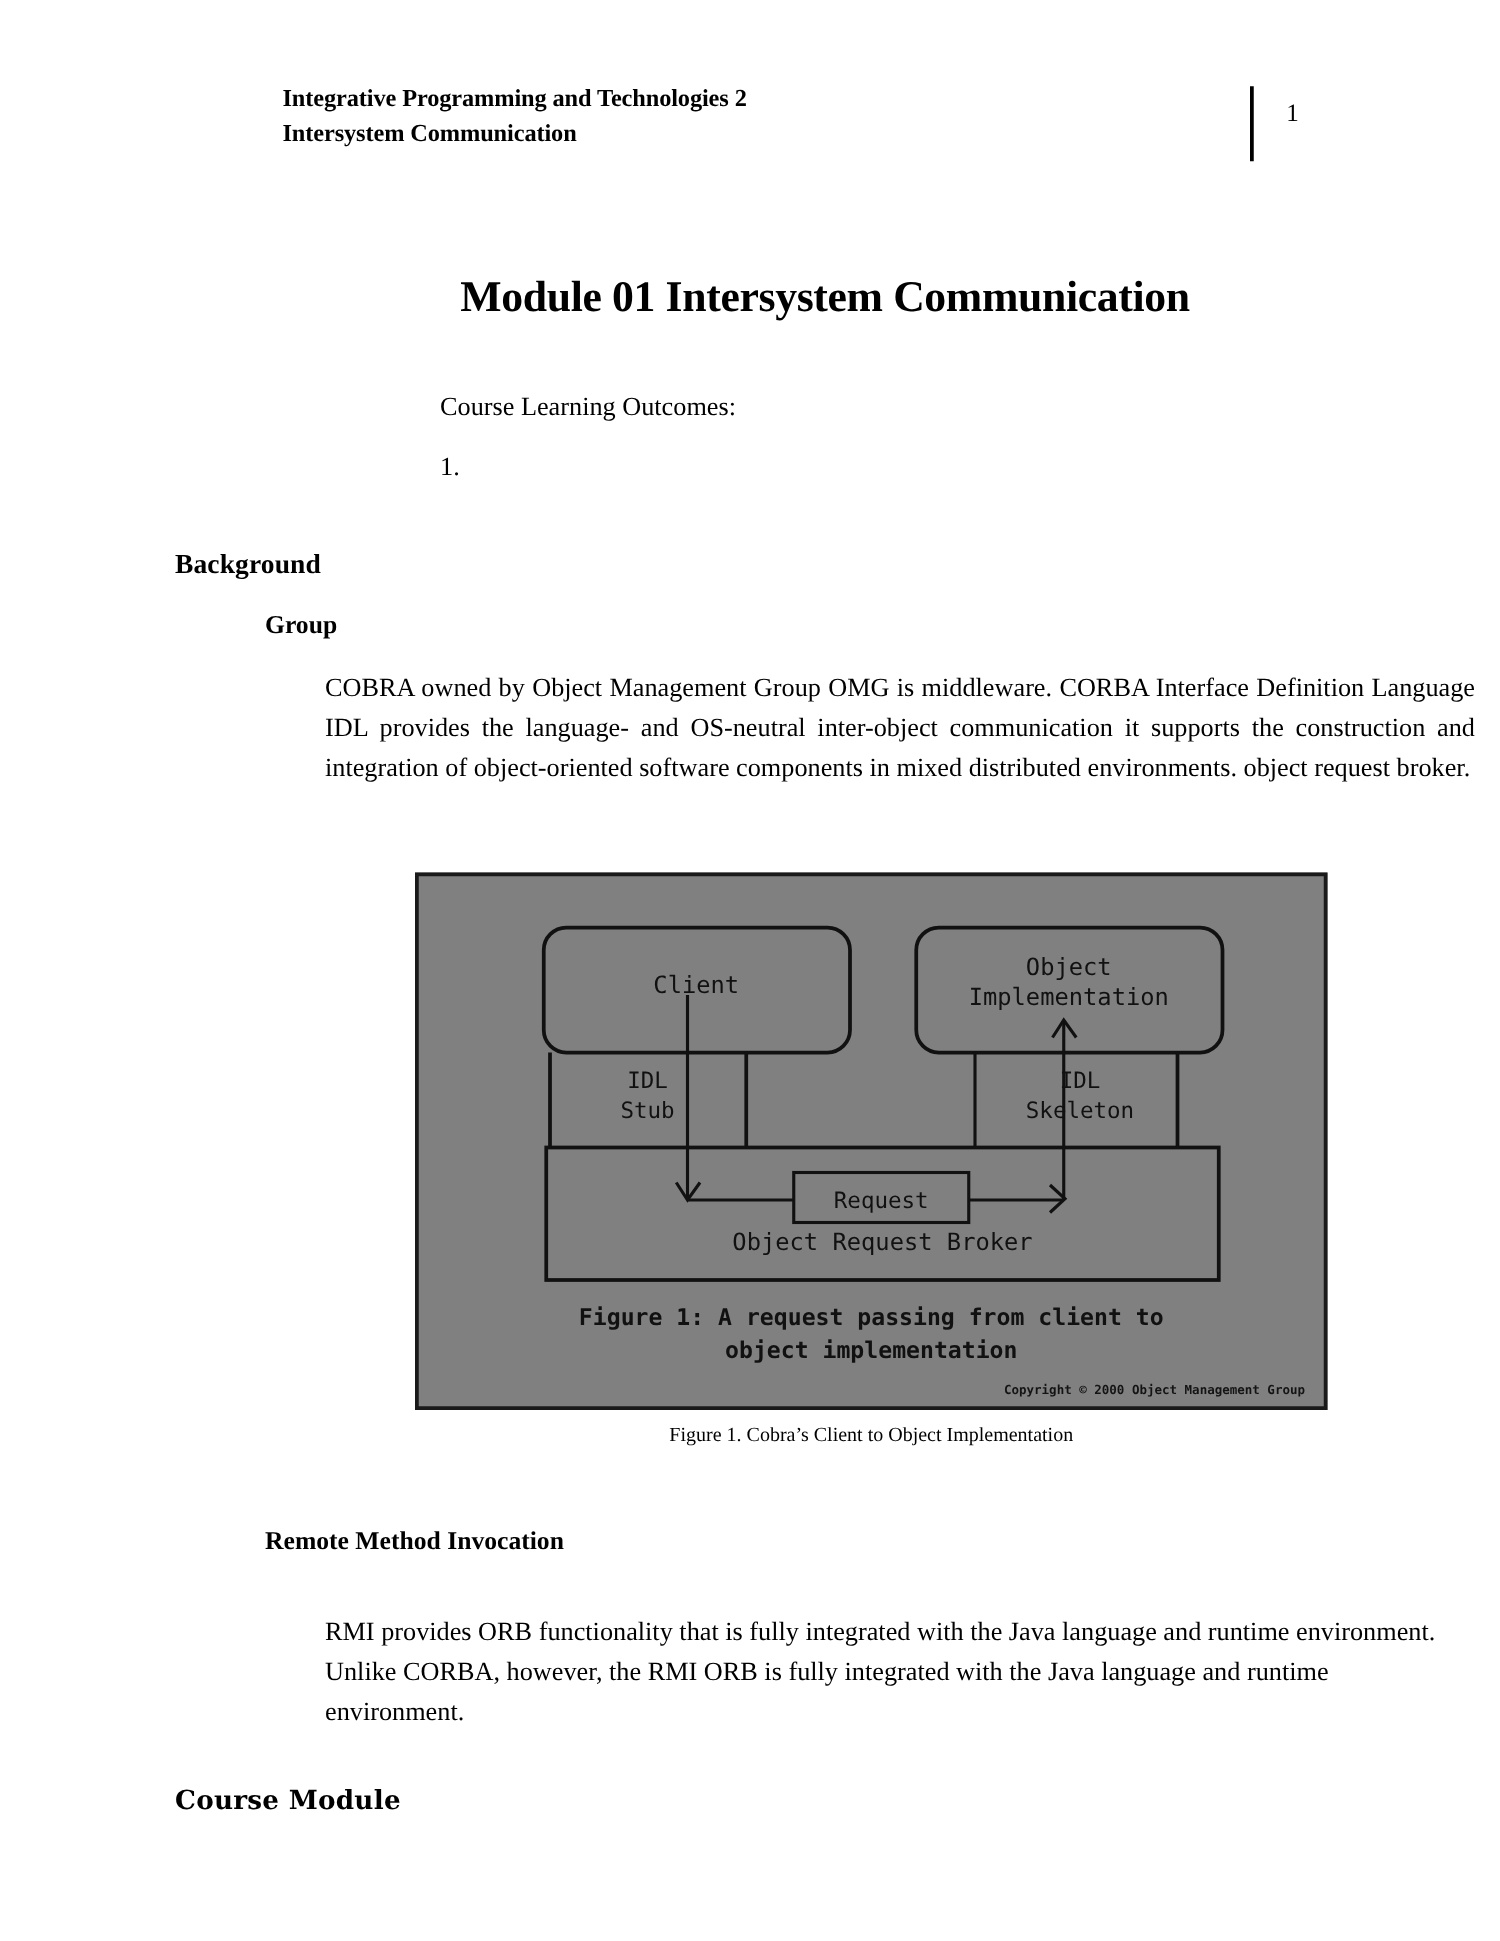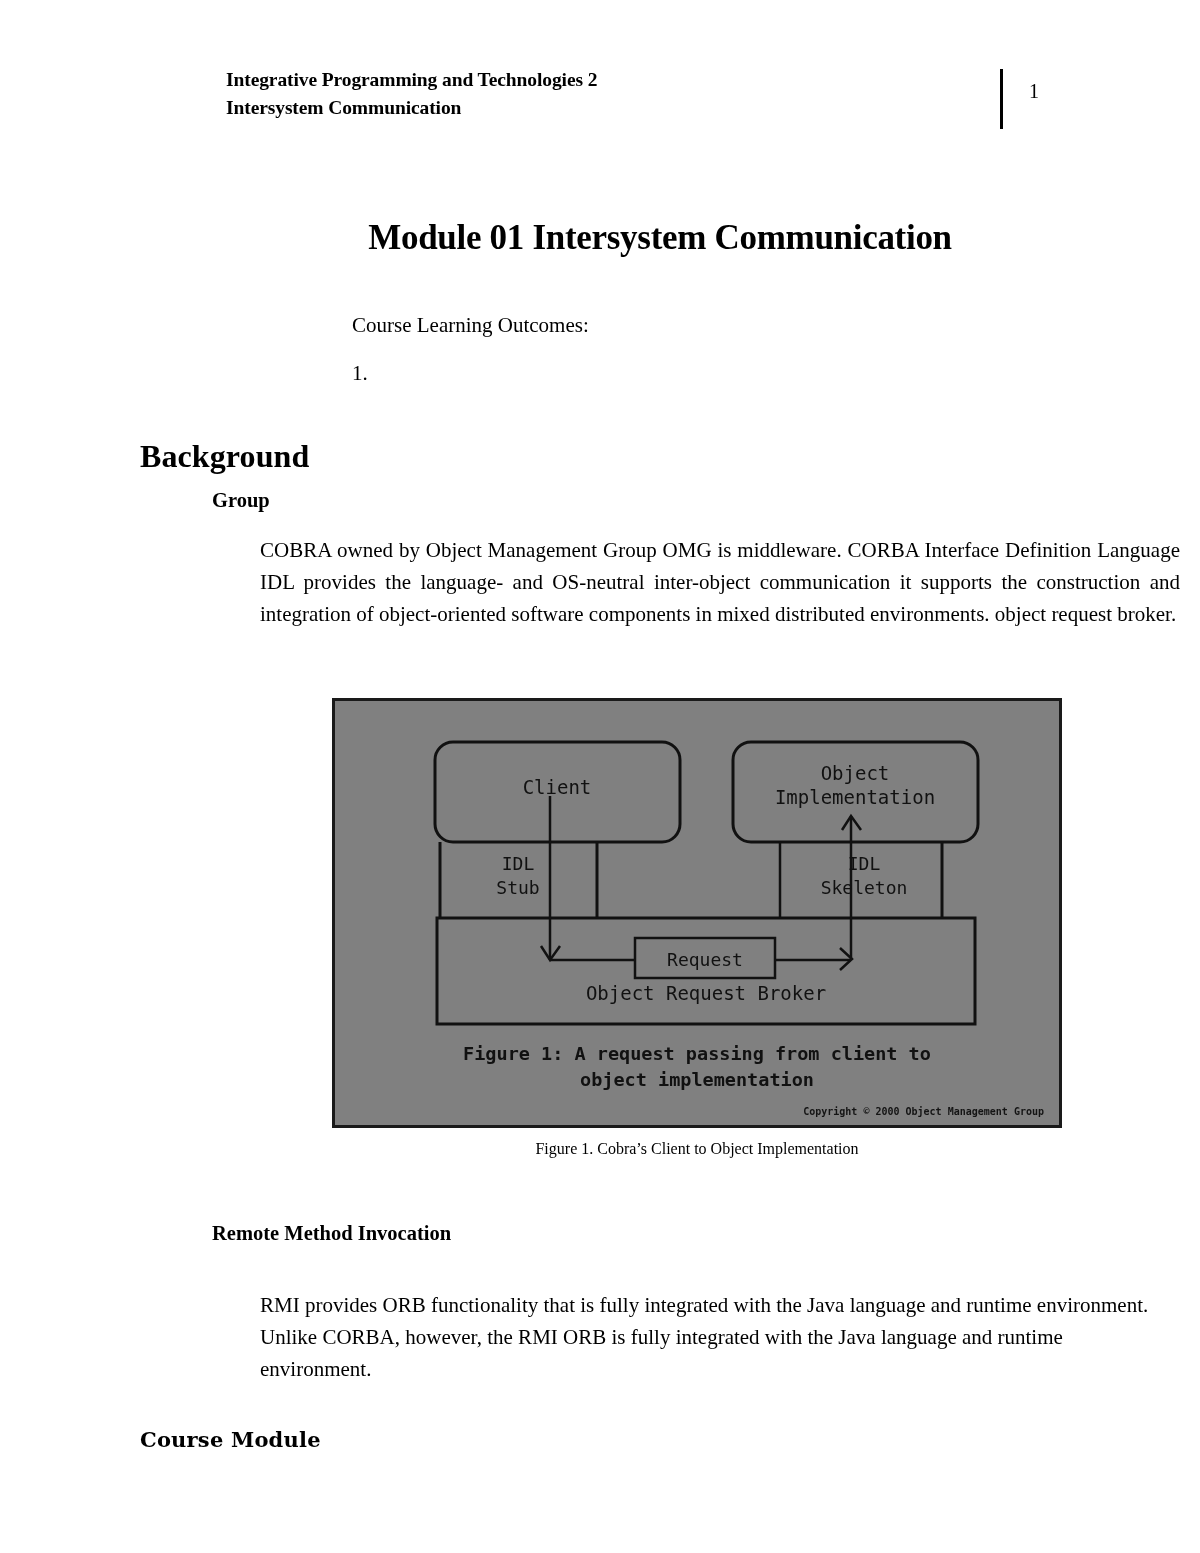--- a/index.html
+++ b/index.html
@@ -91,21 +91,21 @@
     left: 0;
     top: 0;
     font-size: 21px;
   }
 
   
   .section-heading {
     position: absolute;
     left: 140px;
     top: 438px;
-    font-size: 32px;
+    font-size: 22px;
     font-weight: bold;
     letter-spacing: 0.1px;
   }
   .subsection-heading-cobra {
     position: absolute;
     left: 212px;
     top: 489px;
     font-size: 20.5px;
     font-weight: bold;
   }

